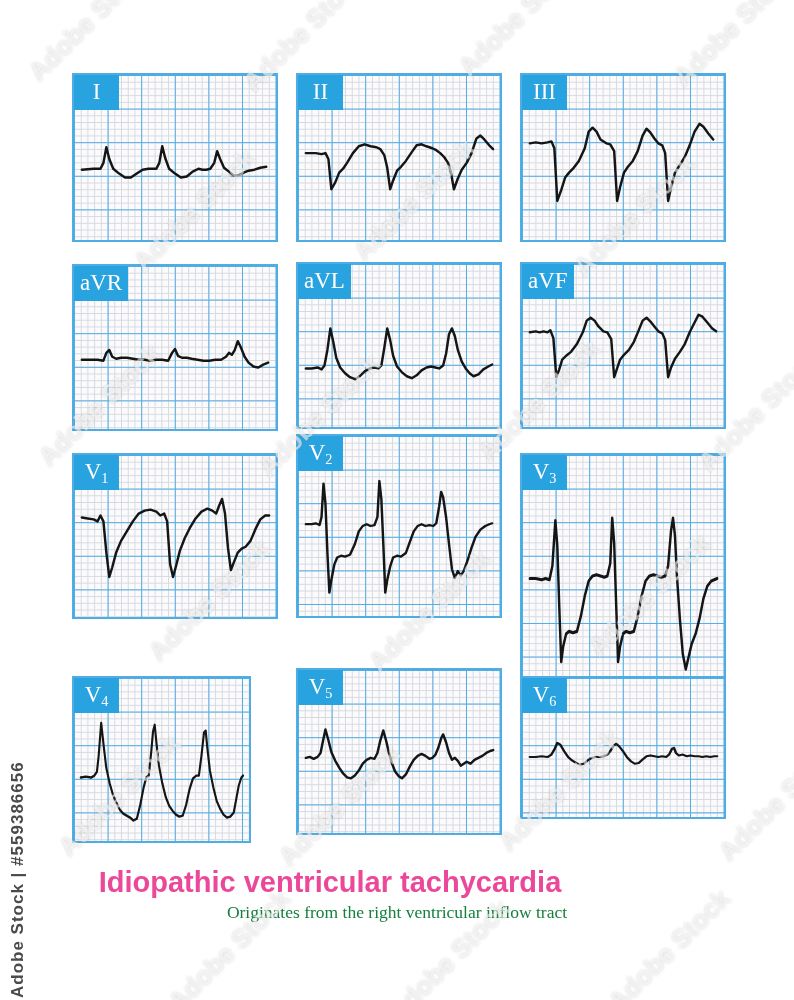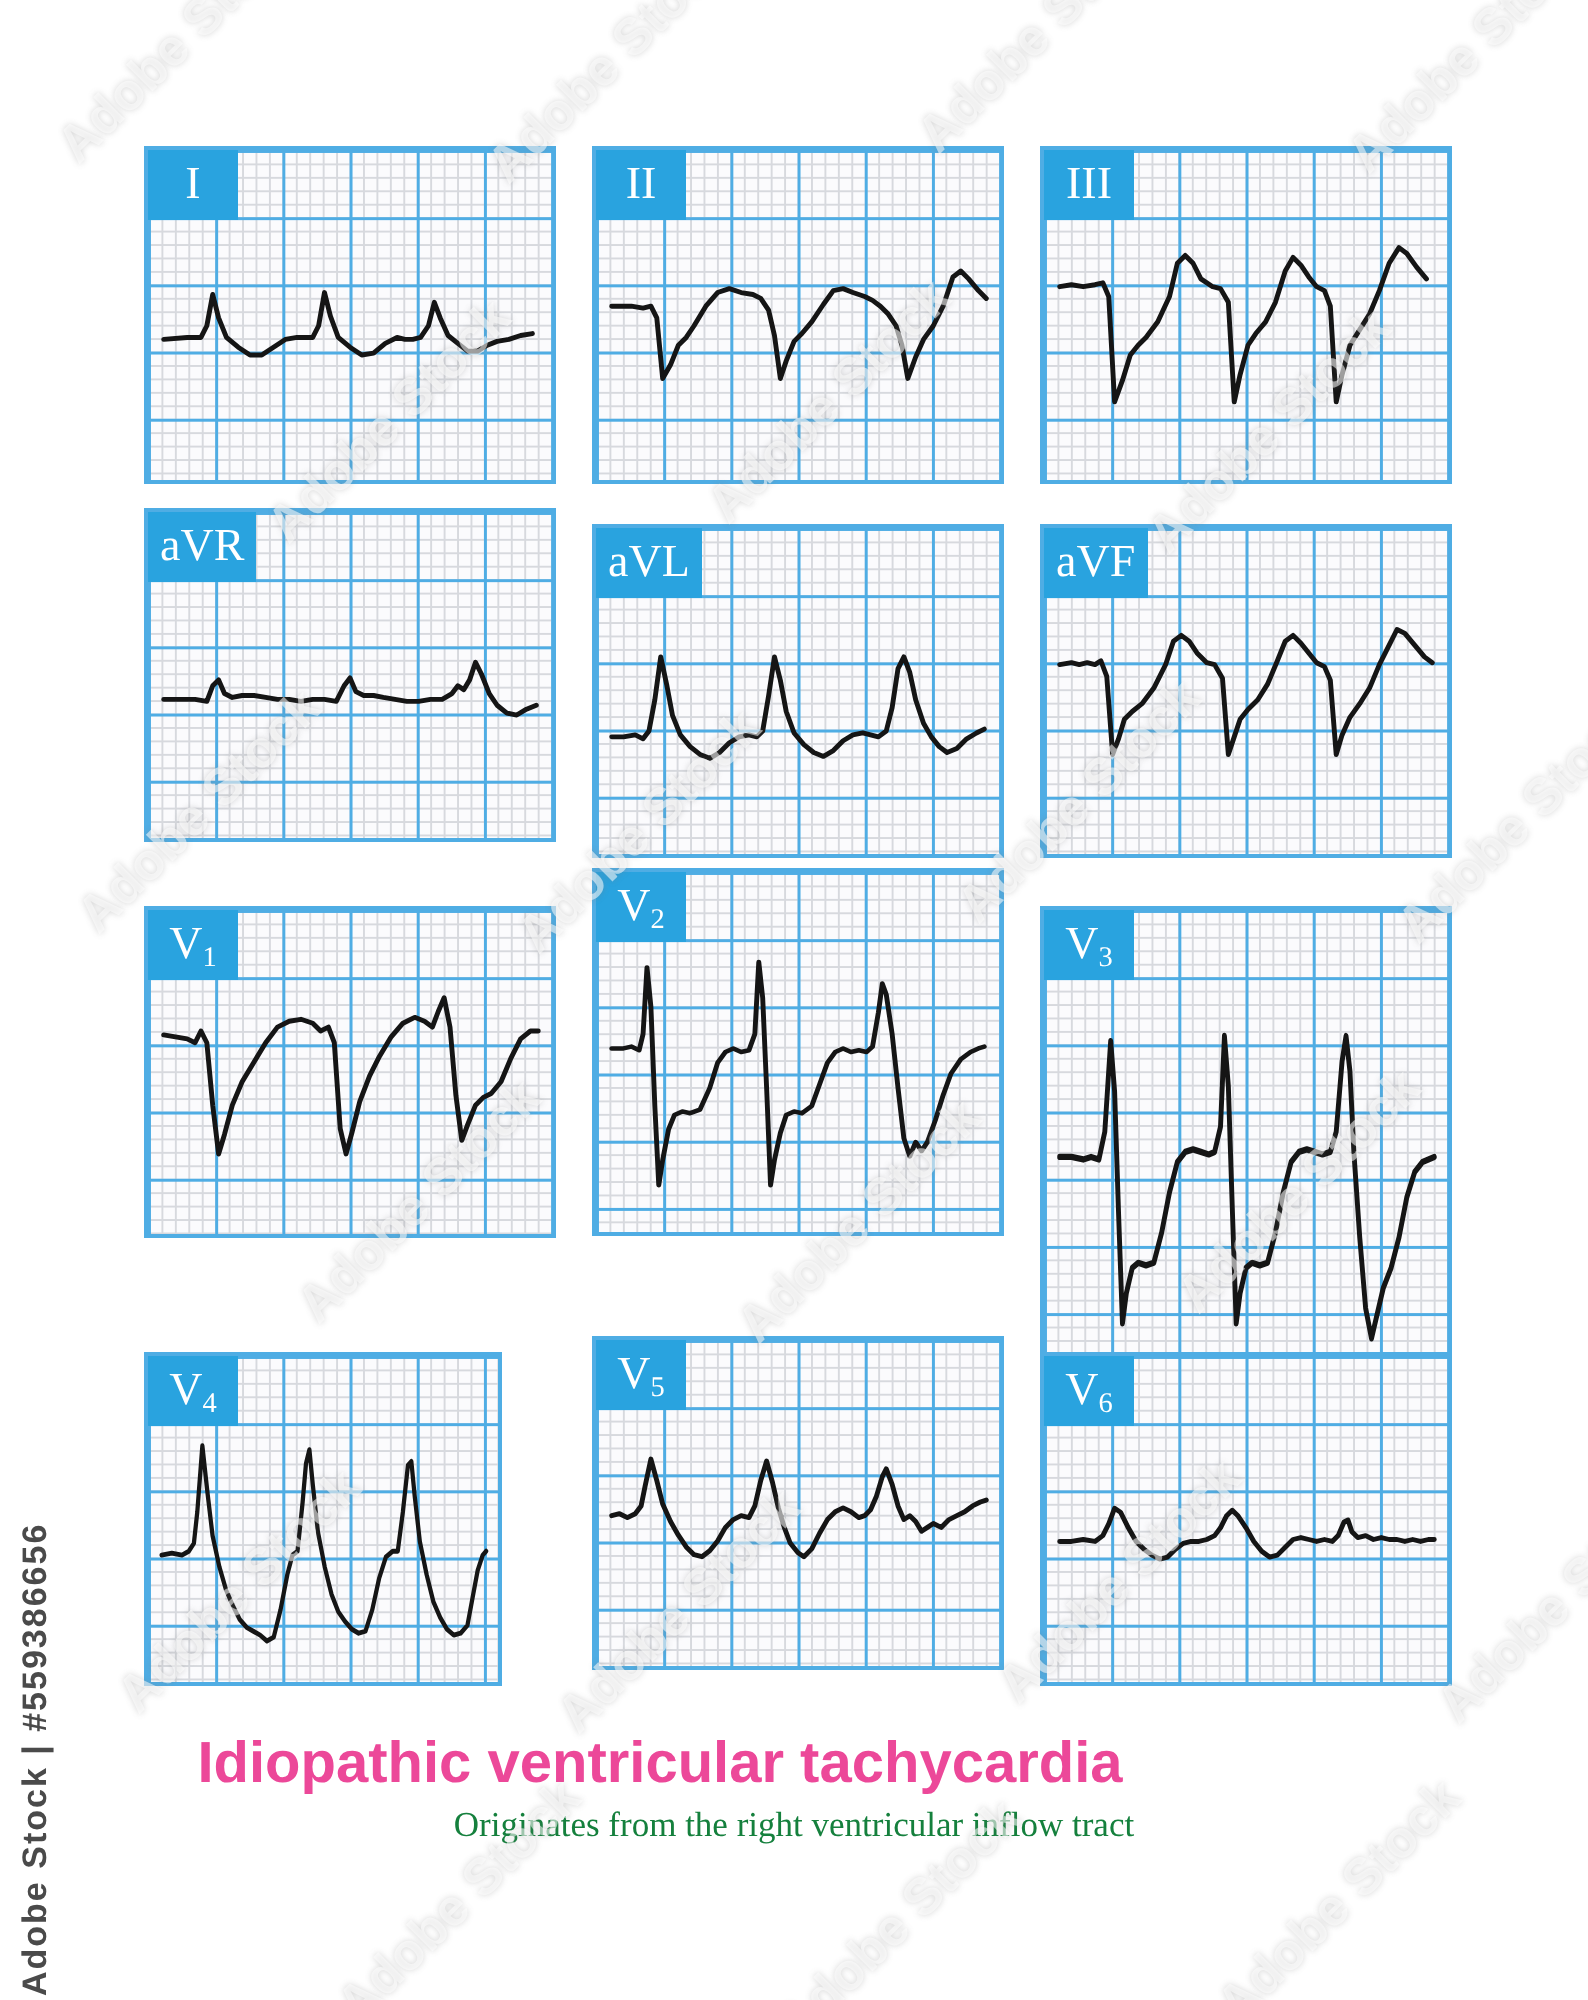--- a/index.html
+++ b/index.html
@@ -96,21 +96,21 @@
   <div class="lead-tag"><span>II</span><span class="sub"></span></div>
 </div>
 
 <div class="panel" style="left:520px;top:73px;width:206px;height:169px">
   <svg class="trace-svg" viewBox="0 0 206 169" preserveAspectRatio="none">
     <polyline points="8,70 14,69 20,70 26,69 30,68 33,75 36,129 40,118 44,105 48,100 52,96 58,88 64,75 68,58 72,54 76,58 80,66 86,70 90,71 94,78 97,129 100,115 104,100 108,94 113,88 118,78 123,62 127,55 131,59 135,65 139,70 143,72 146,80 149,129 152,115 156,100 161,92 166,84 171,72 176,58 181,50 185,53 190,60 195,66"></polyline>
   </svg>
   <div class="lead-tag"><span>III</span><span class="sub"></span></div>
 </div>
 
-<div class="panel" style="left:72px;top:254px;width:206px;height:167px">
+<div class="panel" style="left:72px;top:264px;width:206px;height:167px">
   <svg class="trace-svg" viewBox="0 0 206 167" preserveAspectRatio="none">
     <polyline points="8,96 16,96 24,96 30,97 33,89 36,86 39,93 43,95 48,94 54,94 60,95 66,96 72,96 78,97 84,96 90,96 96,97 100,89 103,85 106,92 110,94 115,94 120,95 126,96 132,97 138,97 144,96 150,96 155,93 158,89 161,91 164,86 167,77 170,83 174,93 178,99 183,103 188,104 193,101 198,99"></polyline>
   </svg>
   <div class="lead-tag"><span>aVR</span><span class="sub"></span></div>
 </div>
 
 <div class="panel" style="left:296px;top:262px;width:206px;height:167px">
   <svg class="trace-svg" viewBox="0 0 206 167" preserveAspectRatio="none">
     <polyline points="8,107 14,107 20,106 24,108 27,104 30,88 33,66 36,80 39,96 43,106 48,112 53,116 58,118 63,115 68,110 73,107 78,106 82,107 85,104 88,86 91,66 94,78 97,94 101,105 106,111 111,115 116,117 121,114 126,109 131,106 136,105 140,106 144,107 148,104 151,92 154,72 157,66 160,74 163,88 167,100 171,107 175,112 179,115 184,113 189,108 194,105 198,103"></polyline>
   </svg>
@@ -152,21 +152,21 @@
   <div class="lead-tag"><span>V</span><span class="sub">4</span></div>
 </div>
 
 <div class="panel" style="left:296px;top:668px;width:206px;height:167px">
   <svg class="trace-svg" viewBox="0 0 206 167" preserveAspectRatio="none">
     <polyline points="8,90 12,89 16,91 20,89 23,85 25,75 28,61 31,72 34,84 38,93 42,100 46,106 50,110 54,111 58,108 62,103 66,96 70,92 74,90 78,91 81,85 84,72 87,62 90,73 93,86 96,96 99,104 103,109 106,111 110,107 114,99 118,92 122,88 126,86 130,88 134,91 137,90 140,87 143,80 146,70 148,66 151,74 154,85 157,92 160,90 163,93 166,98 169,96 172,94 176,96 180,92 184,90 188,88 192,85 196,83 199,82"></polyline>
   </svg>
   <div class="lead-tag"><span>V</span><span class="sub">5</span></div>
 </div>
 
-<div class="panel" style="left:520px;top:676px;width:206px;height:167px">
+<div class="panel" style="left:520px;top:676px;width:206px;height:143px">
   <svg class="trace-svg" viewBox="0 0 206 167" preserveAspectRatio="none">
     <polyline points="8,95 14,95 20,94 26,95 30,92 33,86 36,78 39,80 43,88 47,95 51,99 55,102 59,104 63,103 67,99 71,96 75,95 79,95 83,94 87,92 90,88 93,82 96,79 99,82 103,88 107,95 111,100 115,103 119,102 123,98 127,94 131,93 135,94 139,95 143,94 147,95 150,92 153,85 155,84 157,90 160,93 164,92 168,94 172,93 176,94 180,94 184,95 188,94 192,95 196,94 199,94"></polyline>
   </svg>
   <div class="lead-tag"><span>V</span><span class="sub">6</span></div>
 </div>
 
 <div class="caption-title">Idiopathic ventricular tachycardia</div>
 <div class="caption-sub">Originates from the right ventricular inflow tract</div>
 
 </body></html>

